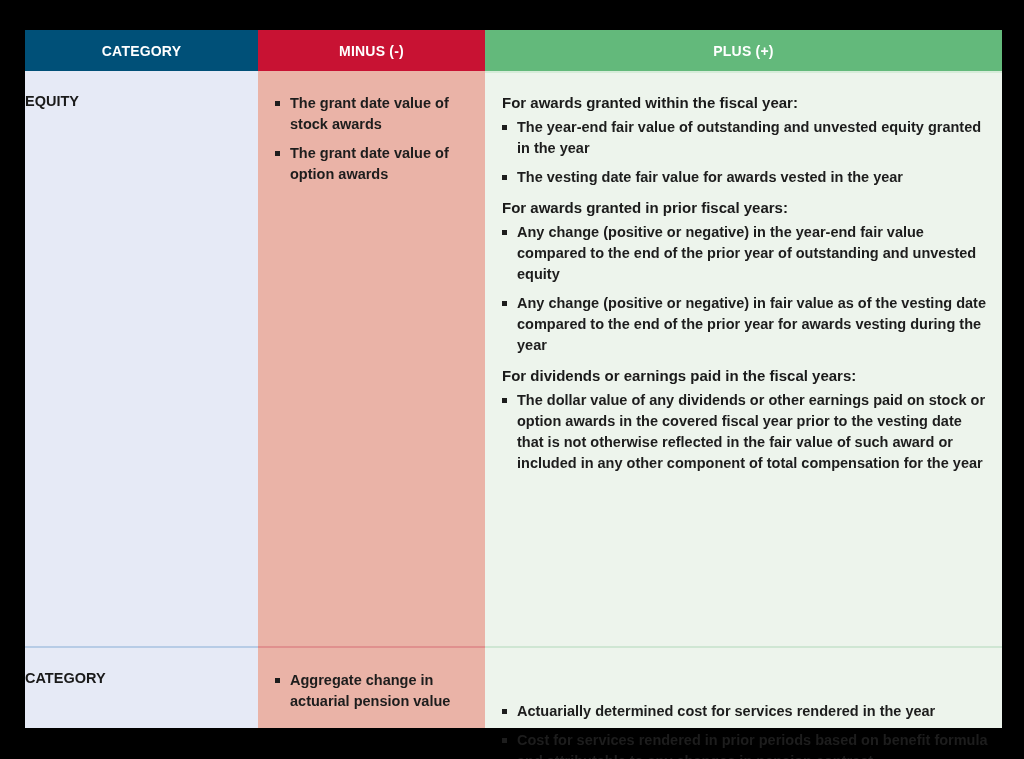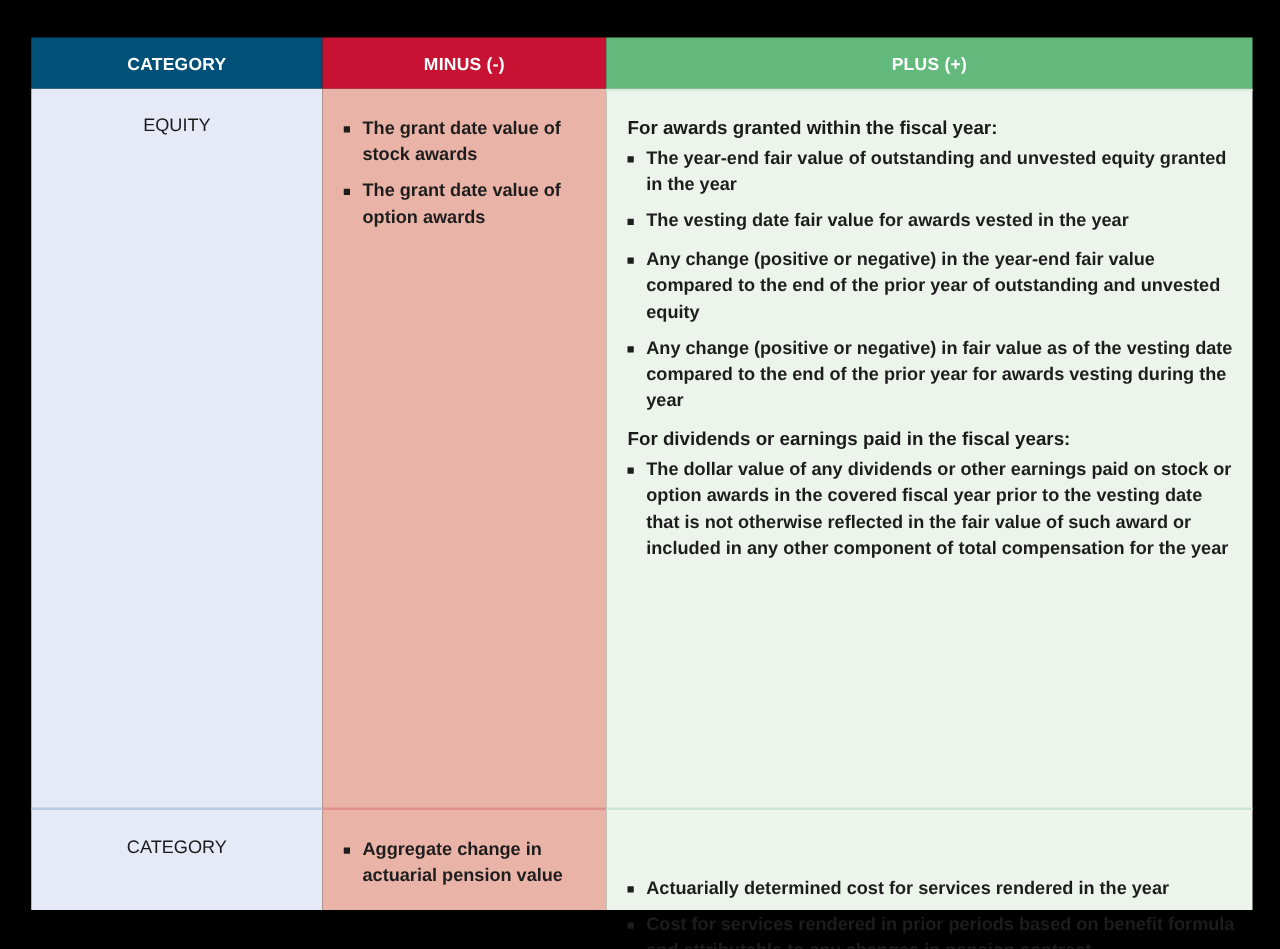--- a/index.html
+++ b/index.html
@@ -26,22 +26,22 @@
   .c-minus { left: 233px; width: 227px; background: #eab3a7; }
   .c-plus { left: 460px; width: 517px; background: #edf4ec; border-top: 2px solid #d6ecd9; box-sizing: border-box; }
   .divider { position: absolute; top: 575px; height: 2px; }
   .d-cat { left: 0; width: 233px; background: #b7cce6; }
   .d-minus { left: 233px; width: 227px; background: #e0908e; }
   .d-plus { left: 460px; width: 517px; background: #cfe6d3; }
   .row { position: absolute; left: 0; width: 977px; }
   .row-equity { top: 0; height: 575px; }
   .row-pension { top: 577px; height: 80px; }
   .cat-label {
-    position: absolute; left: 0; width: 233px; text-align: center;
-    font-weight: normal; font-size: 14.5px; color: #1a1a1a;
+    position: absolute; left: 0; width: 233px; 
+    font-weight: bold; font-size: 14.5px; color: #1a1a1a;
   }
   .row-equity .cat-label { top: 22px; }
   .row-pension .cat-label { top: 22px; }
   .minus-list { position: absolute; left: 250px; width: 200px; margin: 0; padding: 0; list-style: none; }
   .row-equity .minus-list { top: 22px; }
   .row-pension .minus-list { top: 22px; }
   .plus-area { position: absolute; left: 477px; width: 490px; }
   .row-equity .plus-area { top: 22px; }
   .row-pension .plus-area { top: 22px; margin-top: 31px; }
   ul.blist { margin: 0; padding: 0; list-style: none; font-weight: bold; }
@@ -88,20 +88,21 @@
 
       <div class="plus-area">
         <div class="section">
           <div class="section-title">For awards granted within the fiscal year:</div>
           <ul class="blist">
             <li><span class="bullet"></span><span>The year-end fair value of outstanding and unvested equity granted in the year</span></li>
             <li><span class="bullet"></span><span>The vesting date fair value for awards vested in the year</span></li>
           </ul>
         </div>
         <div class="section">
+          <div class="section-title">For awards granted in prior fiscal years:</div>
           <ul class="blist">
             <li><span class="bullet"></span><span>Any change (positive or negative) in the year-end fair value compared to the end of the prior year of outstanding and unvested equity</span></li>
             <li><span class="bullet"></span><span>Any change (positive or negative) in fair value as of the vesting date compared to the end of the prior year for awards vesting during the year</span></li>
           </ul>
         </div>
         <div class="section">
           <div class="section-title">For dividends or earnings paid in the fiscal years:</div>
           <ul class="blist">
             <li><span class="bullet"></span><span>The dollar value of any dividends or other earnings paid on stock or option awards in the covered fiscal year prior to the vesting date that is not otherwise reflected in the fair value of such award or included in any other component of total compensation for the year</span></li>
           </ul>

